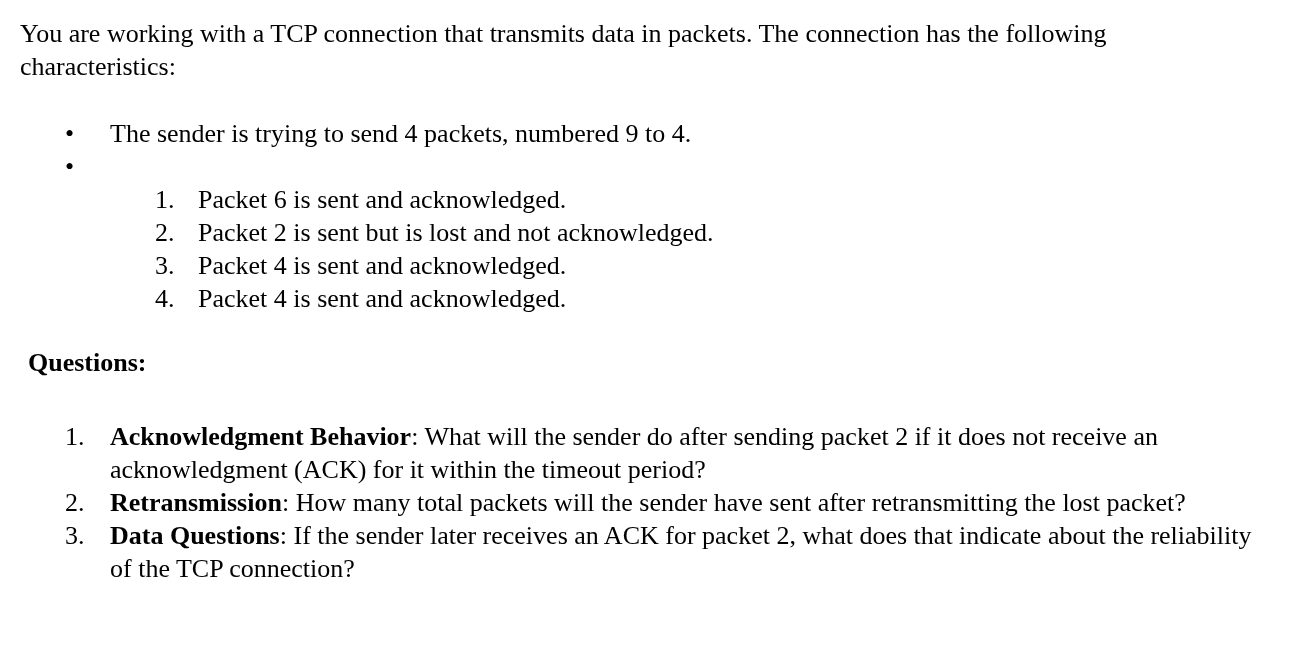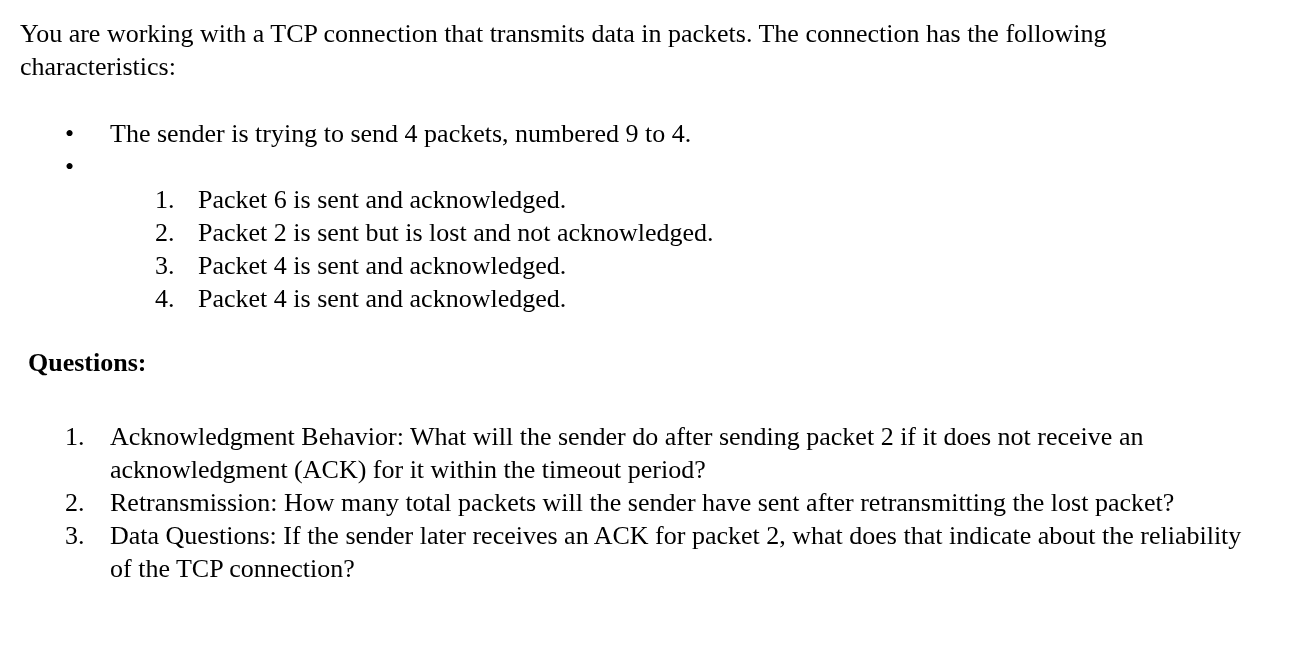--- a/index.html
+++ b/index.html
@@ -47,21 +47,21 @@
     margin: 31px 0 41px 8px;
   }
   
   .questions .li {
     margin-left: 45px;
   }
   .questions .li .marker {
     width: 45px;
   }
   .q-bold {
-    font-weight: normal;
+    font-weight: bold;
   }
 </style>
 </head>
 <body>
 
 <div class="page">
 
   <p class="intro">You are working with a TCP connection that transmits data in packets. The connection has the following characteristics:</p>
 
   <div class="bullets">

